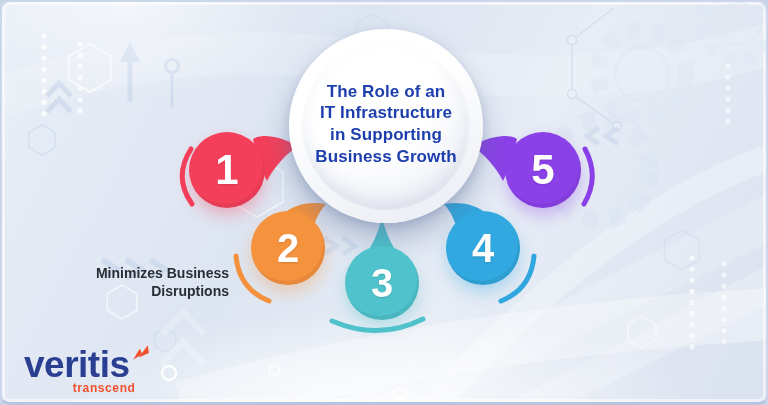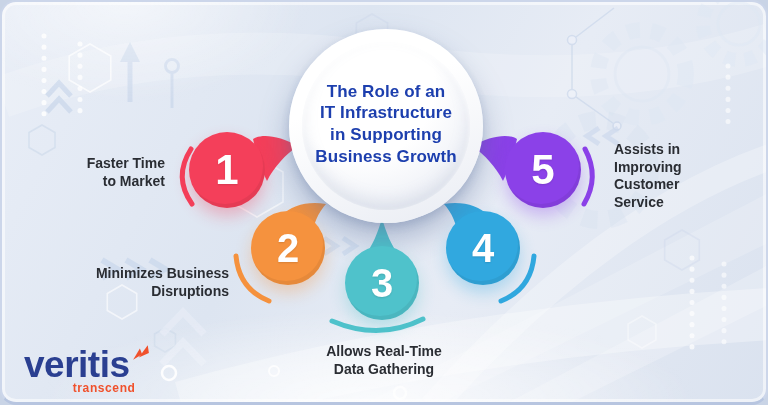--- a/index.html
+++ b/index.html
@@ -1,21 +1,21 @@
 <!DOCTYPE html>
 <html><head>
 <meta charset="utf-8">
 <style>
   html,body{margin:0;padding:0;background:#c9d4e6;}
   *{box-sizing:border-box;}
   .stage{
     position:relative;width:768px;height:405px;overflow:hidden;
     font-family:"Liberation Sans","DejaVu Sans",sans-serif;
     background:linear-gradient(118deg,#e9eef7 0%,#dde5f1 38%,#e7ecf5 62%,#dae2ef 100%);
-    border:2px solid #ccd6ea;border-bottom:3px solid #b7c5e0;border-radius:16px;
+    border:2px solid #ccd6ea;border-bottom:3px solid #b7c5e0;border-radius:10px;
     box-shadow:inset 0 0 0 3px rgba(255,255,255,.55);
   }
   svg.layer{position:absolute;left:0;top:0;width:768px;height:405px;display:block;}
   .glow-bottom{position:absolute;left:0;right:0;bottom:0;height:130px;
     background:radial-gradient(60% 100% at 48% 100%,rgba(255,255,255,.8),rgba(255,255,255,0) 72%);}
   .glow-top{position:absolute;left:0;top:0;width:440px;height:170px;
     background:radial-gradient(60% 85% at 28% 0%,rgba(255,255,255,.55),rgba(255,255,255,0) 70%);}
   
   .center-circle{position:absolute;left:287px;top:27px;width:194px;height:194px;border-radius:50%;
     background:linear-gradient(160deg,#ffffff 35%,#e9ecf3 100%);
@@ -162,30 +162,22 @@
   <div class="badge b3">
     <span>3</span>
   </div>
   <div class="badge b4">
     <span>4</span>
   </div>
   <div class="badge b5">
     <span>5</span>
   </div>
 
-  <div class="label l1">Faster Time
-to Market</div>
   <div class="label l2">Minimizes Business
 Disruptions</div>
-  <div class="label l3">Allows Real-Time
-Data Gathering</div>
-  <div class="label l5">Assists in
-Improving
-Customer
-Service</div>
 
   <div class="logo">
     <div class="brand-row">
       <span class="brand">veritis</span>
       <svg class="logo-arrow" width="18" height="16" viewBox="0 0 16 14" aria-hidden="true">
         <path d="M1 13 L7 3 L9 8 Z" fill="#f0512c"></path>
         <path d="M6 11 L14 0 L15 7 Z" fill="#f0512c"></path>
       </svg>
     </div>
     <div class="tagline">transcend</div>

